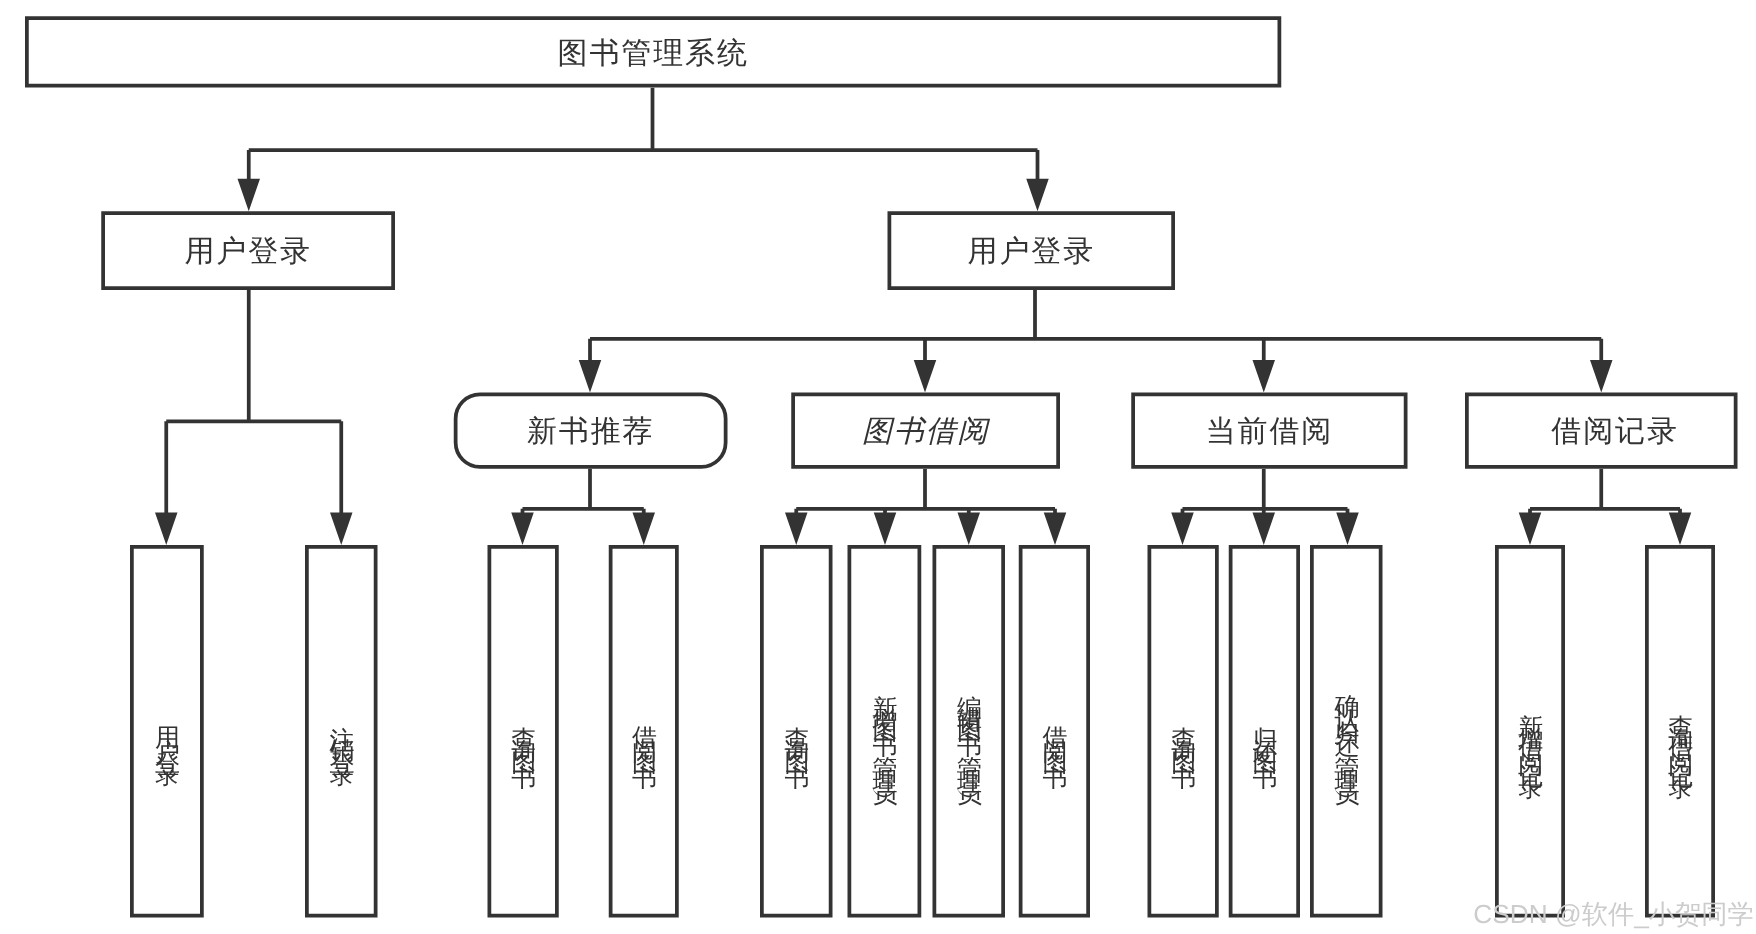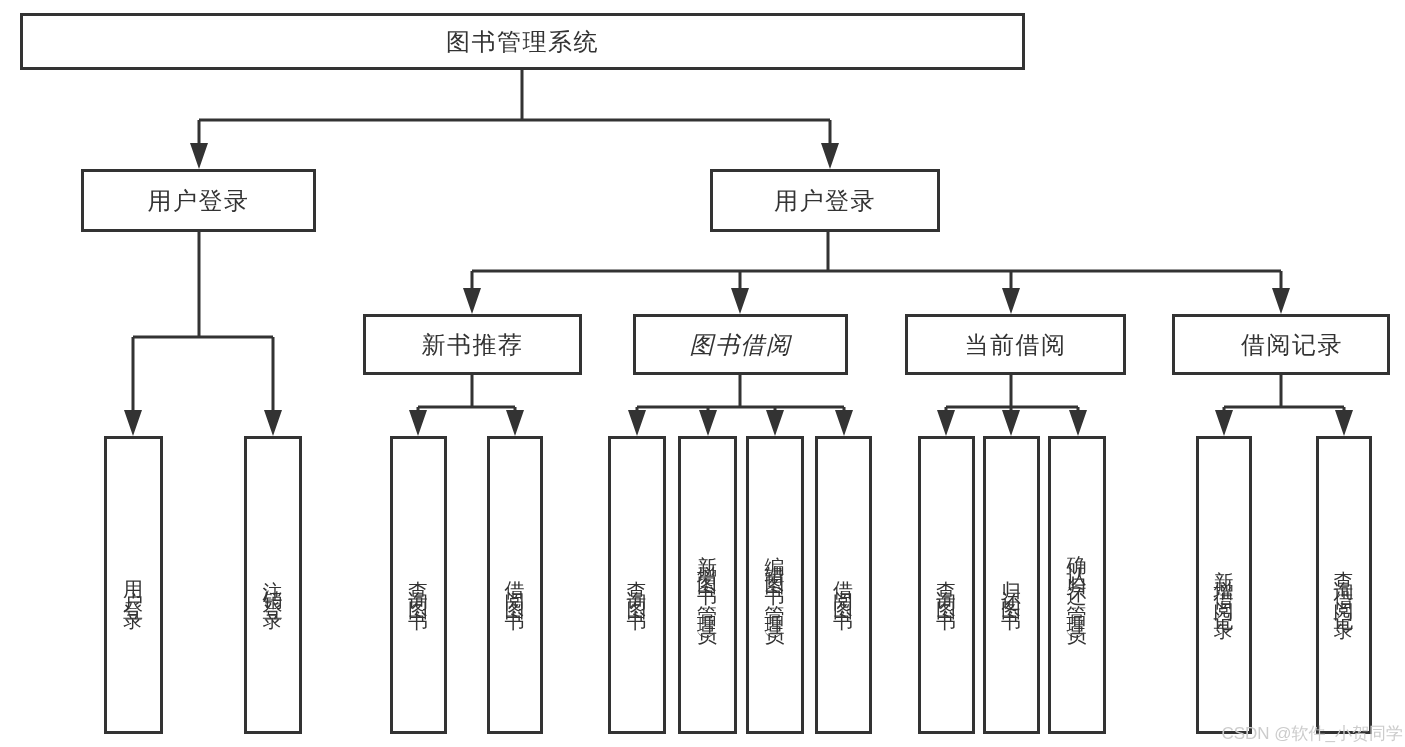--- a/index.html
+++ b/index.html
@@ -34,21 +34,21 @@
     line-height:1;
     letter-spacing:10px;
   }
   
   .n-root{left:20px;top:13px;width:1005px;height:57px;}
   
   .n-l2-a{left:81px;top:169px;width:235px;height:63px;}
   .n-l2-b{left:710px;top:169px;width:230px;height:63px;}
   
   .n-l3{top:314px;height:61px;}
-  .n-l3-a{left:363px;width:219px;}
+  .n-l3-a{left:363px;width:219px;border-radius:21px;}
   .n-l3-b{left:633px;width:215px;font-style:italic;}
   .n-l3-c{left:905px;width:221px;}
   .n-l3-d{left:1172px;width:218px;padding-left:22px;}
   
   .leaf{top:436px;height:298px;}
   .lf-1a{left:104px;width:59px;}
   .lf-1b{left:244px;width:58px;}
   .lf-2a{left:390px;width:57px;}
   .lf-2b{left:487px;width:56px;}
   .lf-3a{left:608px;width:58px;}
@@ -57,21 +57,21 @@
   .lf-3d{left:815px;width:57px;}
   .lf-4a{left:918px;width:57px;}
   .lf-4b{left:983px;width:57px;}
   .lf-4c{left:1048px;width:58px;}
   .lf-5a{left:1196px;width:56px;}
   .lf-5b{left:1316px;width:56px;}
   .watermark{
     position:absolute;
     right:2px;bottom:2px;
     z-index:5;
-    font-size:17px;
+    font-size:21px;
     color:var(--watermark);
     white-space:nowrap;
   }
 </style>
 </head>
 <body>
 
 <div class="canvas">
 
   <svg class="connector-layer" width="1405" height="747" viewBox="0 0 1405 747">

